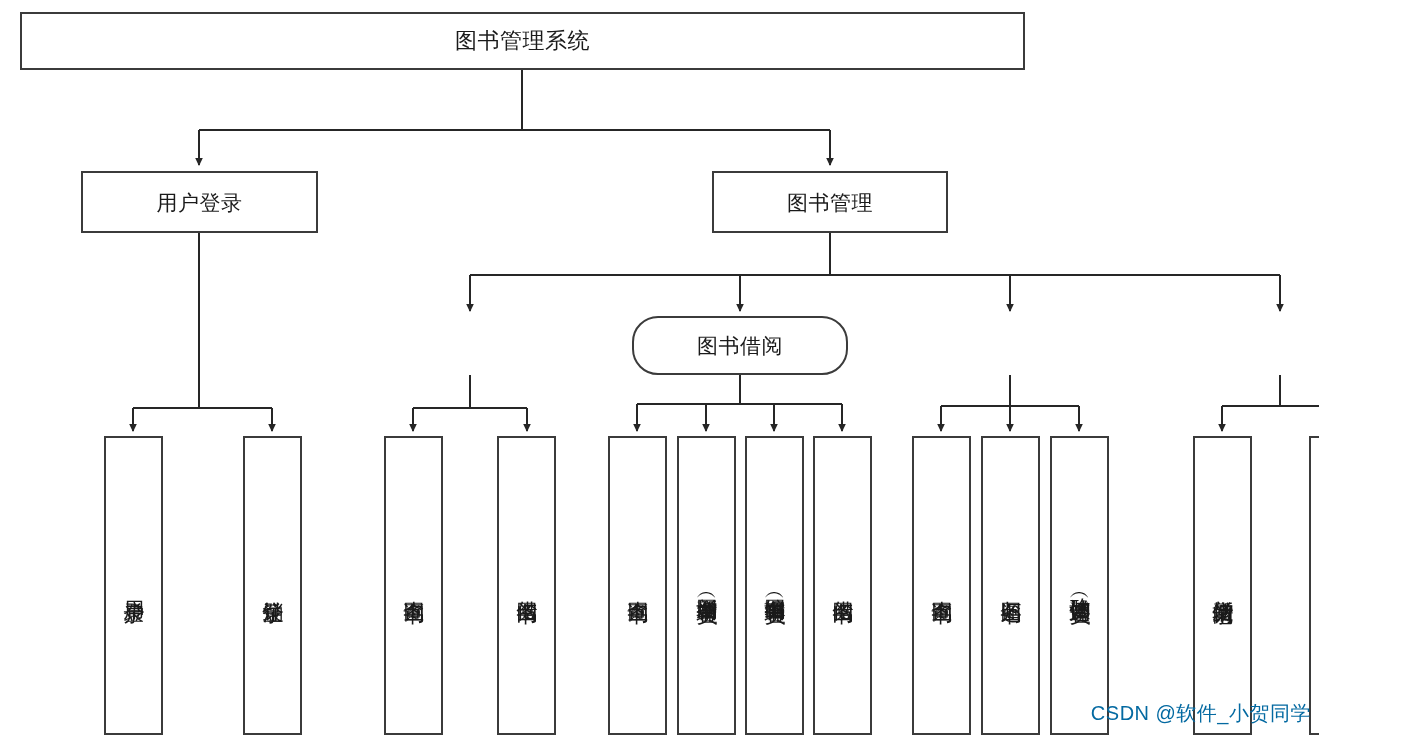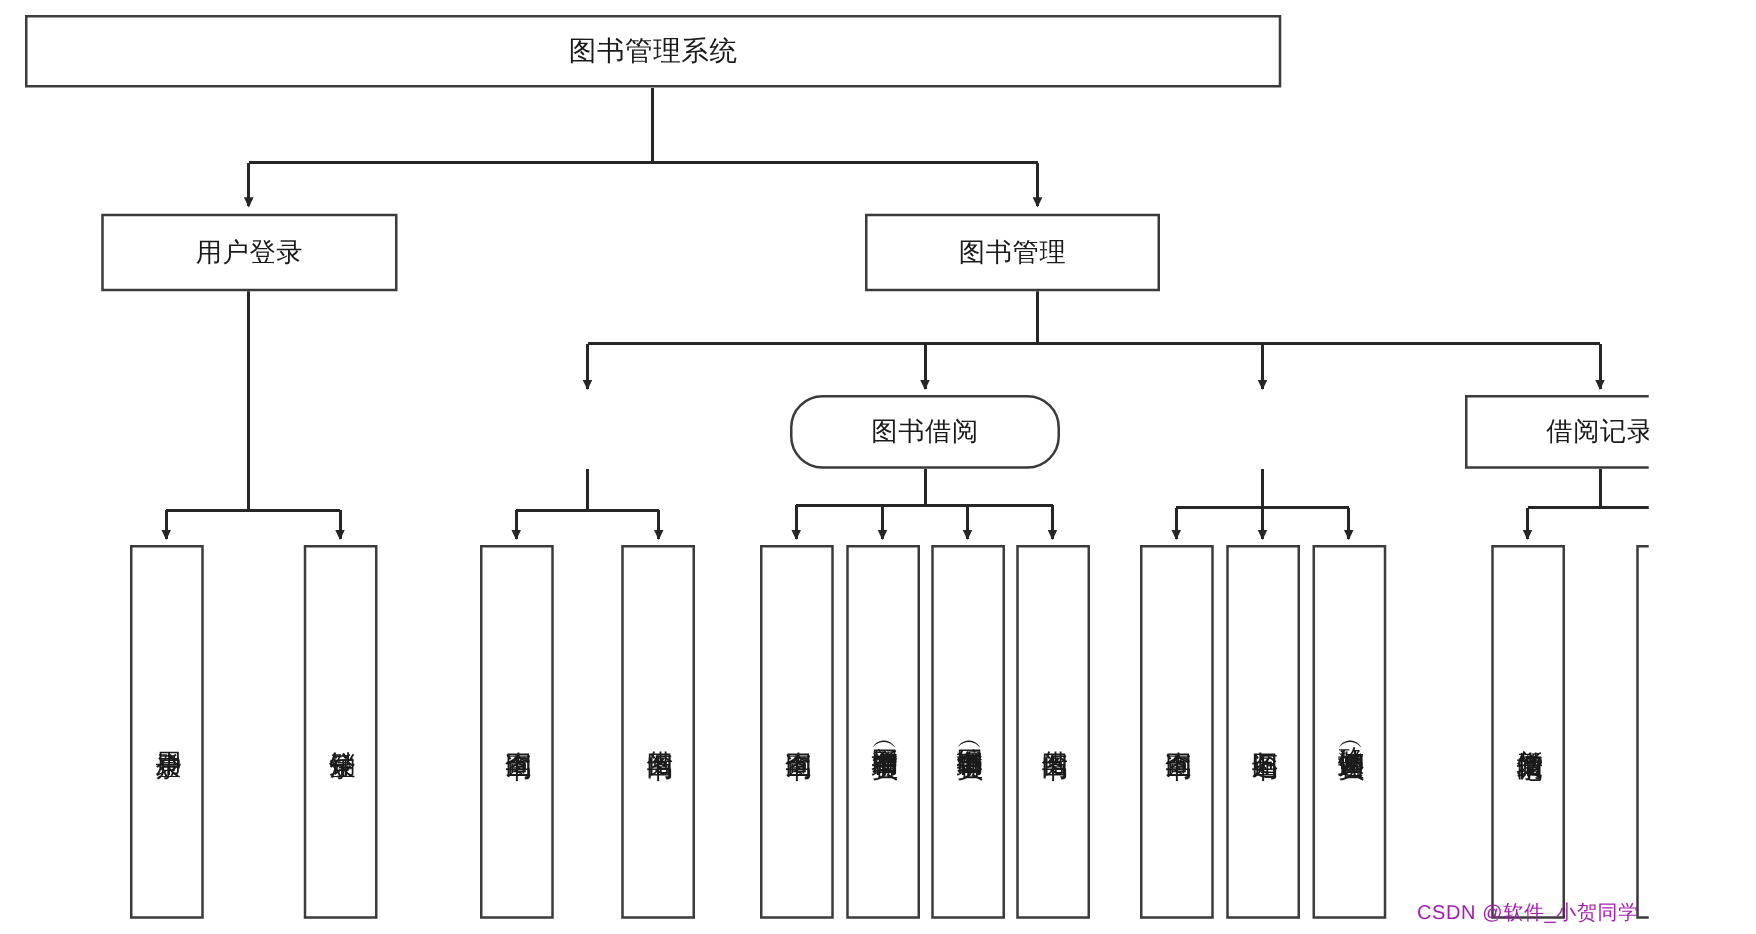--- a/index.html
+++ b/index.html
@@ -50,23 +50,23 @@
     text-orientation: upright;
     white-space: nowrap;
     letter-spacing: 1px;
   }
   .title-label {
     font-size: 22px;
   }
   .watermark {
     position: absolute;
     right: 8px;
-    bottom: 6px;
-    font-size: 16px;
-    color: #a21caf;
+    bottom: 20px;
+    font-size: 20px;
+    color: #0369a1;
     letter-spacing: 0.5px;
     z-index: 5;
     white-space: nowrap;
     pointer-events: none;
   }
 </style>
 </head>
 <body>
 
 <div id="diagram-root">
@@ -124,33 +124,30 @@
   </svg>
 
   <div class="node-box" style="left:20px; top:12px; width:1005px; height:58px;">
     <span class="node-label-h title-label">图书管理系统</span>
   </div>
 
   <div class="node-box" style="left:81px; top:171px; width:237px; height:62px;">
     <span class="node-label-h">用户登录</span>
   </div>
 
-  <div class="node-box" style="left:692px; top:171px; width:236px; height:62px;text-align:center;">
+  <div class="node-box" style="left:712px; top:171px; width:236px; height:62px;text-align:center;">
     <span class="node-label-h">图书管理</span>
   </div>
 
 
   <div class="node-box" style="left:632px; top:316px; width:216px; height:59px;border-radius:26px;">
     <span class="node-label-h">图书借阅</span>
   </div>
 
 
-  <div class="node-box" style="left:1172px; top:316px; width:216px; height:59px;">
-    <span class="node-label-h">借阅记录</span>
-  </div>
 
   <div class="node-box" style="left:104px; top:436px; width:59px; height:299px;">
     <span class="node-label-v">用户登录</span>
   </div>
 
   <div class="node-box" style="left:243px; top:436px; width:59px; height:299px;">
     <span class="node-label-v">注销登录</span>
   </div>
 
   <div class="node-box" style="left:384px; top:436px; width:59px; height:299px;">

